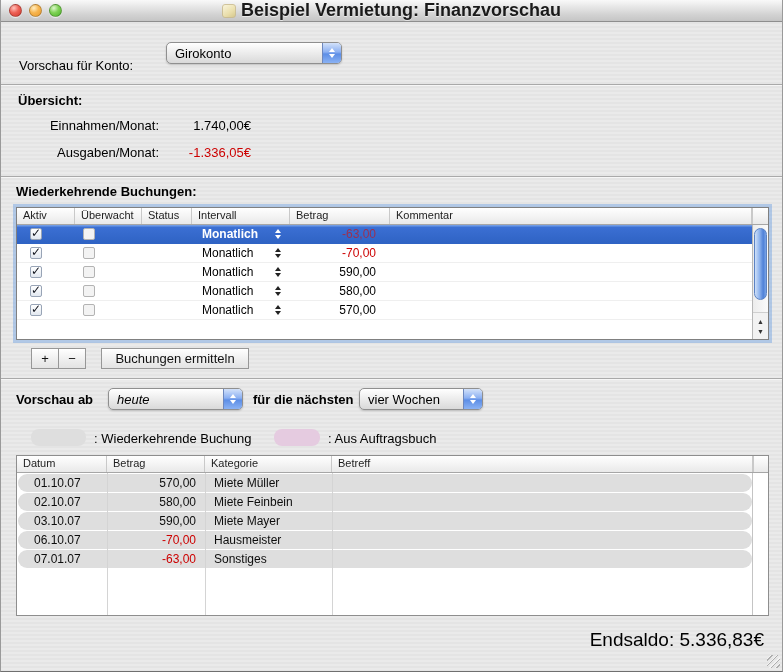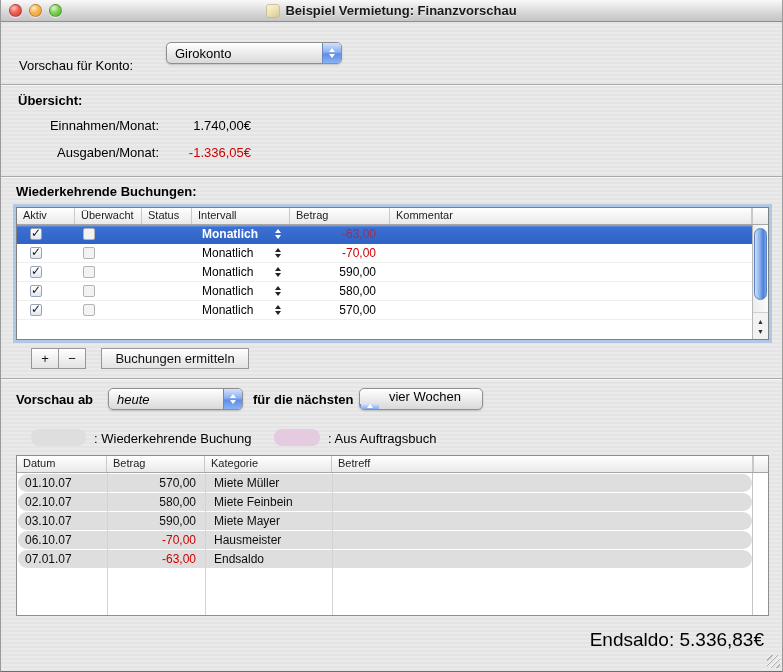--- a/index.html
+++ b/index.html
@@ -14,21 +14,21 @@
     background:linear-gradient(#f9f9f9,#d2d2d2 70%,#c5c5c5);
     border-bottom:1px solid #8e8e8e;display:flex;align-items:center;}
   .lights{position:absolute;left:8px;top:4px;display:flex;gap:7px;}
   .light{width:13px;height:13px;border-radius:50%;border:1px solid rgba(0,0,0,0.25);box-shadow:0 1px 1px rgba(255,255,255,0.7);}
   .light.red{background:radial-gradient(circle at 35% 28%,#ffc2bb,#ee6156 45%,#cf372c);}
   .light.yellow{background:radial-gradient(circle at 35% 28%,#ffeec2,#f7b54f 45%,#e89a2d);}
   .light.green{background:radial-gradient(circle at 35% 28%,#ddf6cc,#7ed254 45%,#4cb32a);}
   .title-wrap{margin:0 auto;display:flex;align-items:center;gap:5px;}
   .win-icon{width:14px;height:14px;border-radius:3px;opacity:.8;
     background:linear-gradient(140deg,#fdf7d8,#efe1a2 60%,#d9c87e);border:1px solid #c9b987;}
-  .title-text{font-size:13px;font-weight:bold;color:#1a1a1a;text-shadow:0 1px 0 rgba(255,255,255,0.55);}
+  .title-text{font-size:18px;font-weight:bold;color:#1a1a1a;text-shadow:0 1px 0 rgba(255,255,255,0.55);}
   
   .hsep{position:absolute;left:0;width:100%;height:2px;border-top:1px solid #a9a9a9;border-bottom:1px solid #f6f6f6;}
   
   .lbl13{position:absolute;font-size:13px;color:#000;}
   .bold{font-weight:bold;}
   .neg{color:var(--neg) !important;}
   
   .popup{position:absolute;height:22px;border:1px solid #8f8f8f;border-radius:5px;
     background:linear-gradient(#ffffff,#ececec 50%,#d9d9d9);
     box-shadow:0 1px 2px rgba(0,0,0,0.18);display:flex;align-items:center;overflow:hidden;}
@@ -84,21 +84,21 @@
     border:1px solid #5a82c4;}
   .varrows{position:absolute;left:0;right:0;bottom:0;height:27px;border-top:1px solid #cfcfcf;
     display:flex;flex-direction:column;align-items:center;justify-content:center;gap:1px;background:#f2f2f2;}
   .va{font-size:7px;color:#333;line-height:9px;cursor:default;}
   
   .c2-0{width:90px;}.c2-1{width:98px;}.c2-2{width:127px;}.c2-3{flex:1;}
   .c2-sb{width:15px;border-right:none;border-left:1px solid #c9c9c9;}
   #t2-body{position:absolute;left:0;top:17px;right:0;bottom:0;overflow:hidden;background:#fff;}
   .t2-row{display:flex;height:18px;margin:1px 16px 1px 1px;border-radius:9px;align-items:center;background:var(--pill);}
   .t2-row .cell{height:100%;display:flex;align-items:center;font-size:12px;color:#0d0d0d;overflow:hidden;}
-  .t2-row .cell.d{padding-left:7px;text-align:right;}
+  .t2-row .cell.d{padding-left:16px;text-align:right;}
   .t2-row .cell.amt2{justify-content:flex-end;padding-right:10px;}
   .t2-row .cell.k{padding-left:8px;}
   .t2-div{position:absolute;top:0;bottom:0;width:1px;background:#d4d4d4;}
   .t2-sbline{position:absolute;top:0;bottom:0;right:15px;width:1px;background:#c4c4c4;}
   
   .swatch{position:absolute;height:17px;border-radius:8px;}
   
   #endsaldo{position:absolute;right:18px;top:629px;font-size:19px;color:#000;}
   #grip{position:absolute;right:2px;bottom:3px;width:13px;height:13px;
     background:repeating-linear-gradient(-45deg,transparent 0 2px,#aeaeae 2px 3px,#f2f2f2 3px 4px);}
@@ -270,21 +270,21 @@
 
   <span class="lbl13 bold" style="left:15px;top:392px;">Vorschau ab</span>
   <div class="popup" style="left:107px;top:388px;width:135px;font-style:italic;">
     <span class="plbl">heute</span>
     <span class="pcap">
         <i class="tri up"></i>
         <i class="tri dn"></i>
       </span>
   </div>
   <span class="lbl13 bold" style="left:252px;top:392px;">für die nächsten</span>
-  <div class="popup" style="left:358px;top:388px;width:124px;flex-direction:column;">
+  <div class="popup" style="left:358px;top:388px;width:124px;">
     <span class="plbl">vier Wochen</span>
     <span class="pcap">
         <i class="tri up"></i>
         <i class="tri dn"></i>
       </span>
   </div>
 
   <div class="swatch" style="left: 30px; top: 429px; width: 55px; background: rgb(222, 222, 222);"></div>
   <span class="lbl13" style="left:93px;top:431px;">: Wiederkehrende Buchung</span>
   <div class="swatch" style="left: 273px; top: 429px; width: 46px; background: rgb(229, 203, 224);"></div>
@@ -330,21 +330,21 @@
             <span class="amount neg">-70,00</span>
           </div>
           <div class="cell c2-2 k">Hausmeister</div>
           <div class="cell c2-3"></div>
         </div>
         <div class="t2-row">
           <div class="cell c2-0 d">07.01.07</div>
           <div class="cell c2-1 amt2">
             <span class="amount neg">-63,00</span>
           </div>
-          <div class="cell c2-2 k">Endsaldo</div>
+          <div class="cell c2-2 k">Sonstiges</div>
           <div class="cell c2-3"></div>
         </div>
         <div class="t2-div" style="left: 90px;"></div>
         <div class="t2-div" style="left: 188px;"></div>
         <div class="t2-div" style="left: 315px;"></div>
       </div>
   </div>
 
   <div id="endsaldo">
     <span>Endsaldo:</span>

